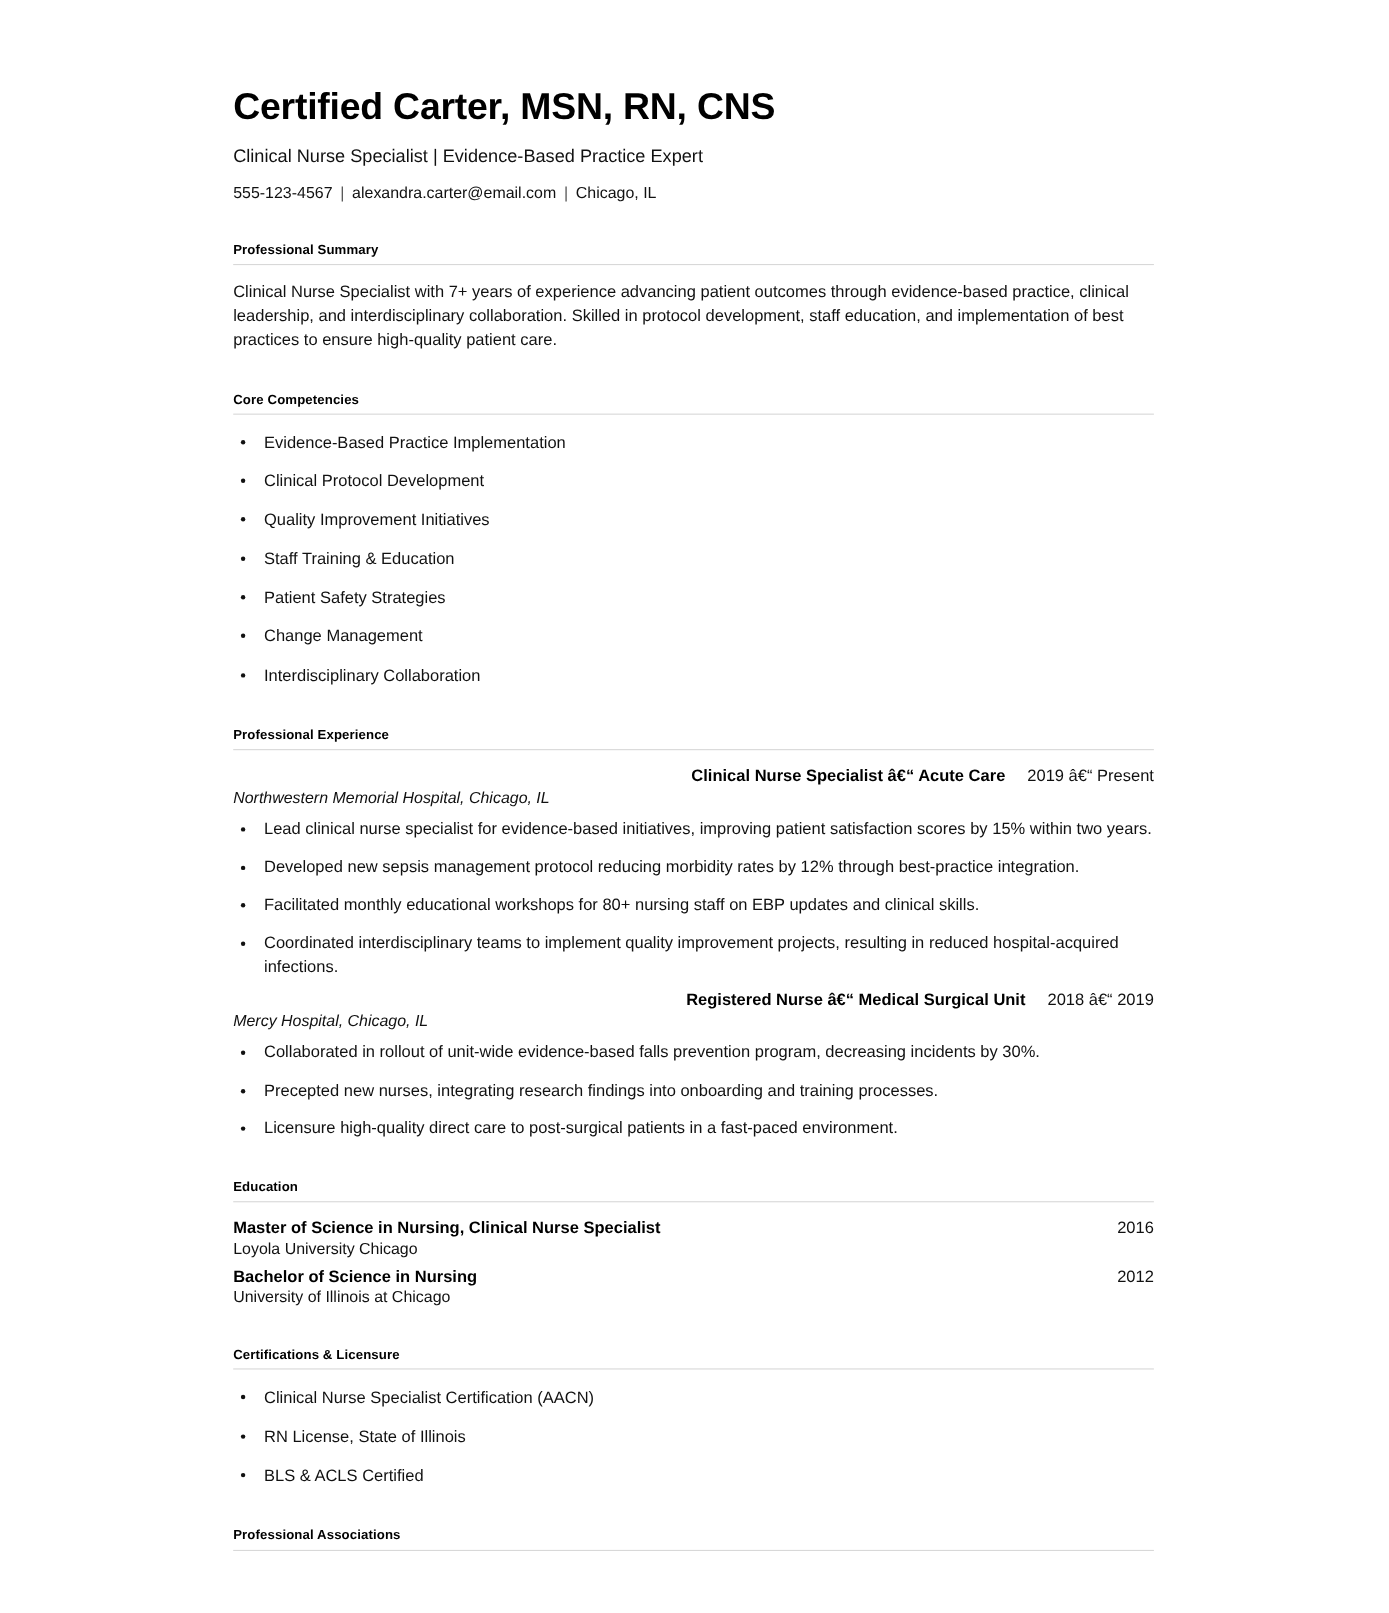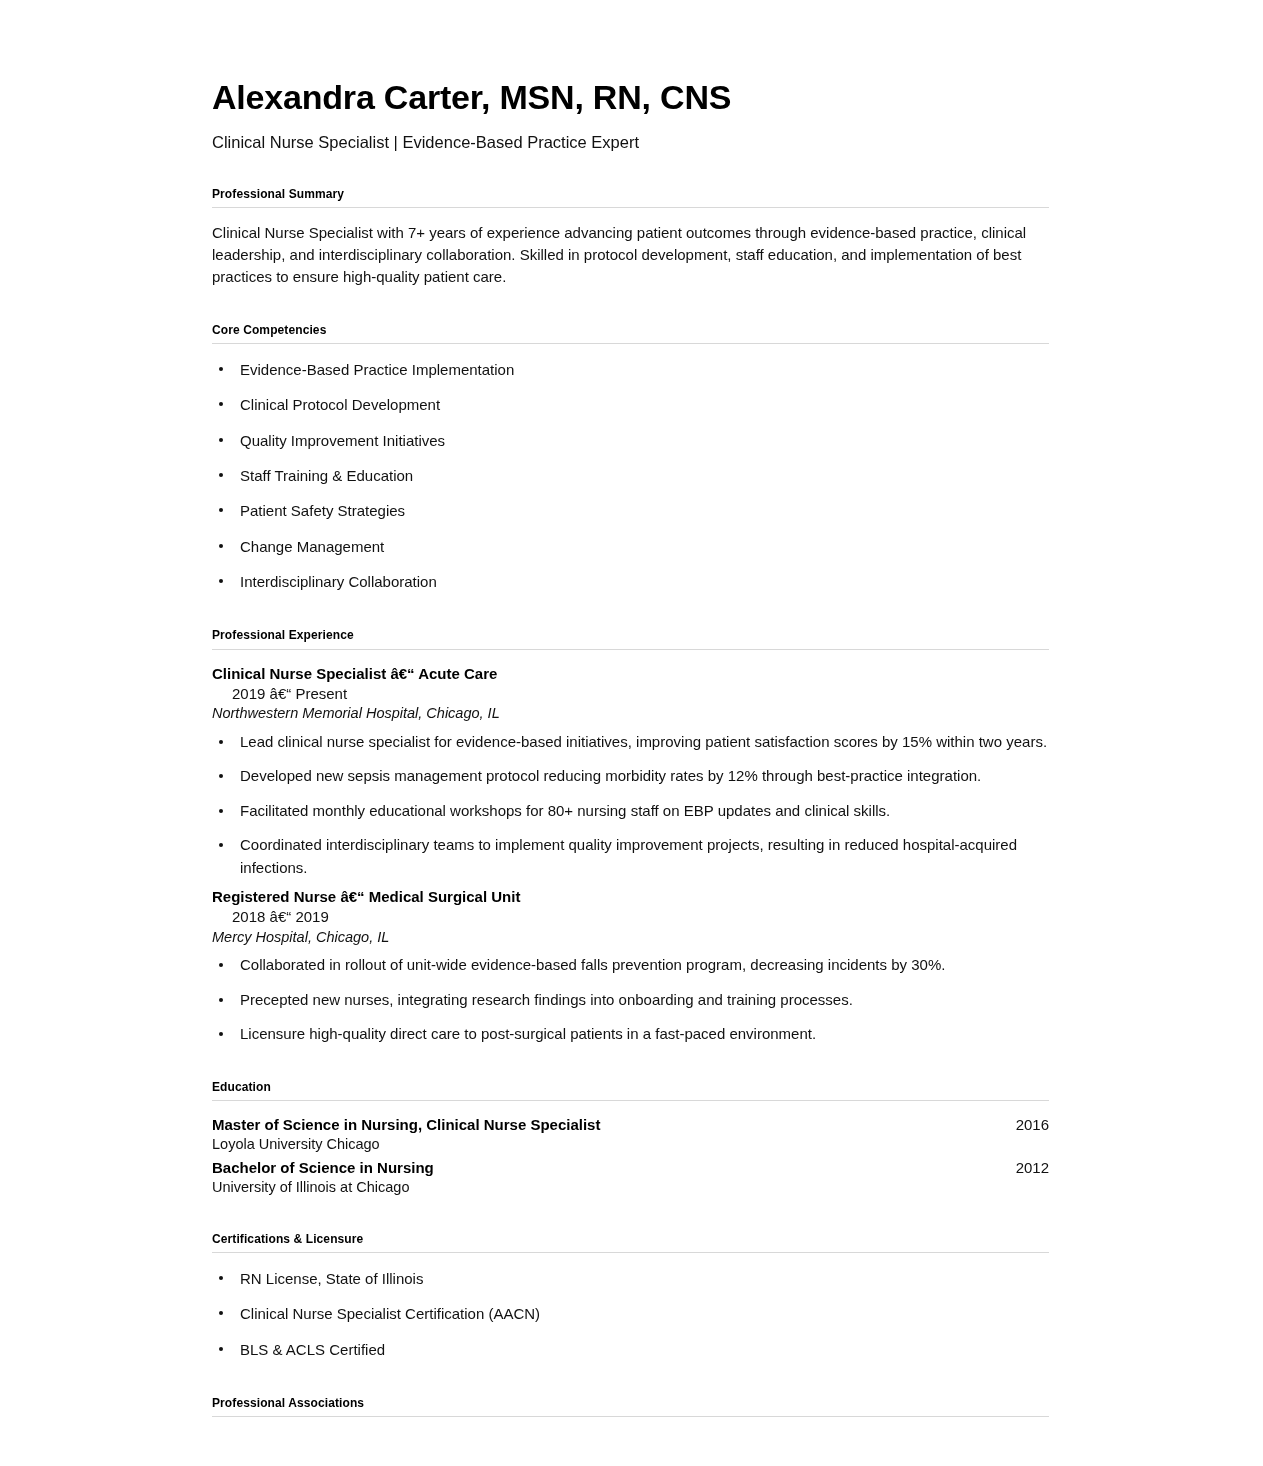--- a/index.html
+++ b/index.html
@@ -113,21 +113,20 @@
   }
 
   
   .job { margin-bottom: 2px; }
   .job + .job { margin-top: 6px; }
   .job-head {
     display: flex;
     justify-content: flex-end;
     align-items: baseline;
     width: 100%;
-    flex-direction: column;
   }
   .job-title {
     font-size: 15px;
     font-weight: bold;
     line-height: 1.35;
     color: #000;
   }
   .job-dates {
     font-size: 15px;
     line-height: 1.35;
@@ -174,22 +173,25 @@
   .section.empty-section .rule { margin-bottom: 0; }
   .spacer-bottom { height: 150px; }
 </style>
 </head>
 <body>
 
 <div class="page">
   <div class="sheet">
 
     <header>
-      <h1 class="name">Alexandra Carter, MSN, RN, CNS</h1>
+      <h1 class="name">Certified Carter, MSN, RN, CNS</h1>
       <div class="headline">Clinical Nurse Specialist | Evidence-Based Practice Expert</div>
+      <div class="contact">
+        <span>555-123-4567</span><span class="sep">|</span><span>alexandra.carter@email.com</span><span class="sep">|</span><span>Chicago, IL</span>
+      </div>
     </header>
 
     <section class="section">
       <h2 class="section-title">Professional Summary</h2>
       <hr class="rule">
       <p class="summary-text">Clinical Nurse Specialist with 7+ years of experience advancing patient outcomes through evidence-based practice, clinical leadership, and interdisciplinary collaboration. Skilled in protocol development, staff education, and implementation of best practices to ensure high-quality patient care.</p>
     </section>
 
     <section class="section">
       <h2 class="section-title">Core Competencies</h2>
@@ -255,22 +257,22 @@
           <span class="edu-year">2012</span>
         </div>
         <div class="edu-school">University of Illinois at Chicago</div>
       </div>
     </section>
 
     <section class="section">
       <h2 class="section-title">Certifications &amp; Licensure</h2>
       <hr class="rule">
       <ul class="bullets tight">
+        <li>Clinical Nurse Specialist Certification (AACN)</li>
         <li>RN License, State of Illinois</li>
-        <li>Clinical Nurse Specialist Certification (AACN)</li>
         <li>BLS &amp; ACLS Certified</li>
       </ul>
     </section>
 
     <section class="section empty-section">
       <h2 class="section-title">Professional Associations</h2>
       <hr class="rule">
     </section>
 
     <div class="spacer-bottom"></div>

